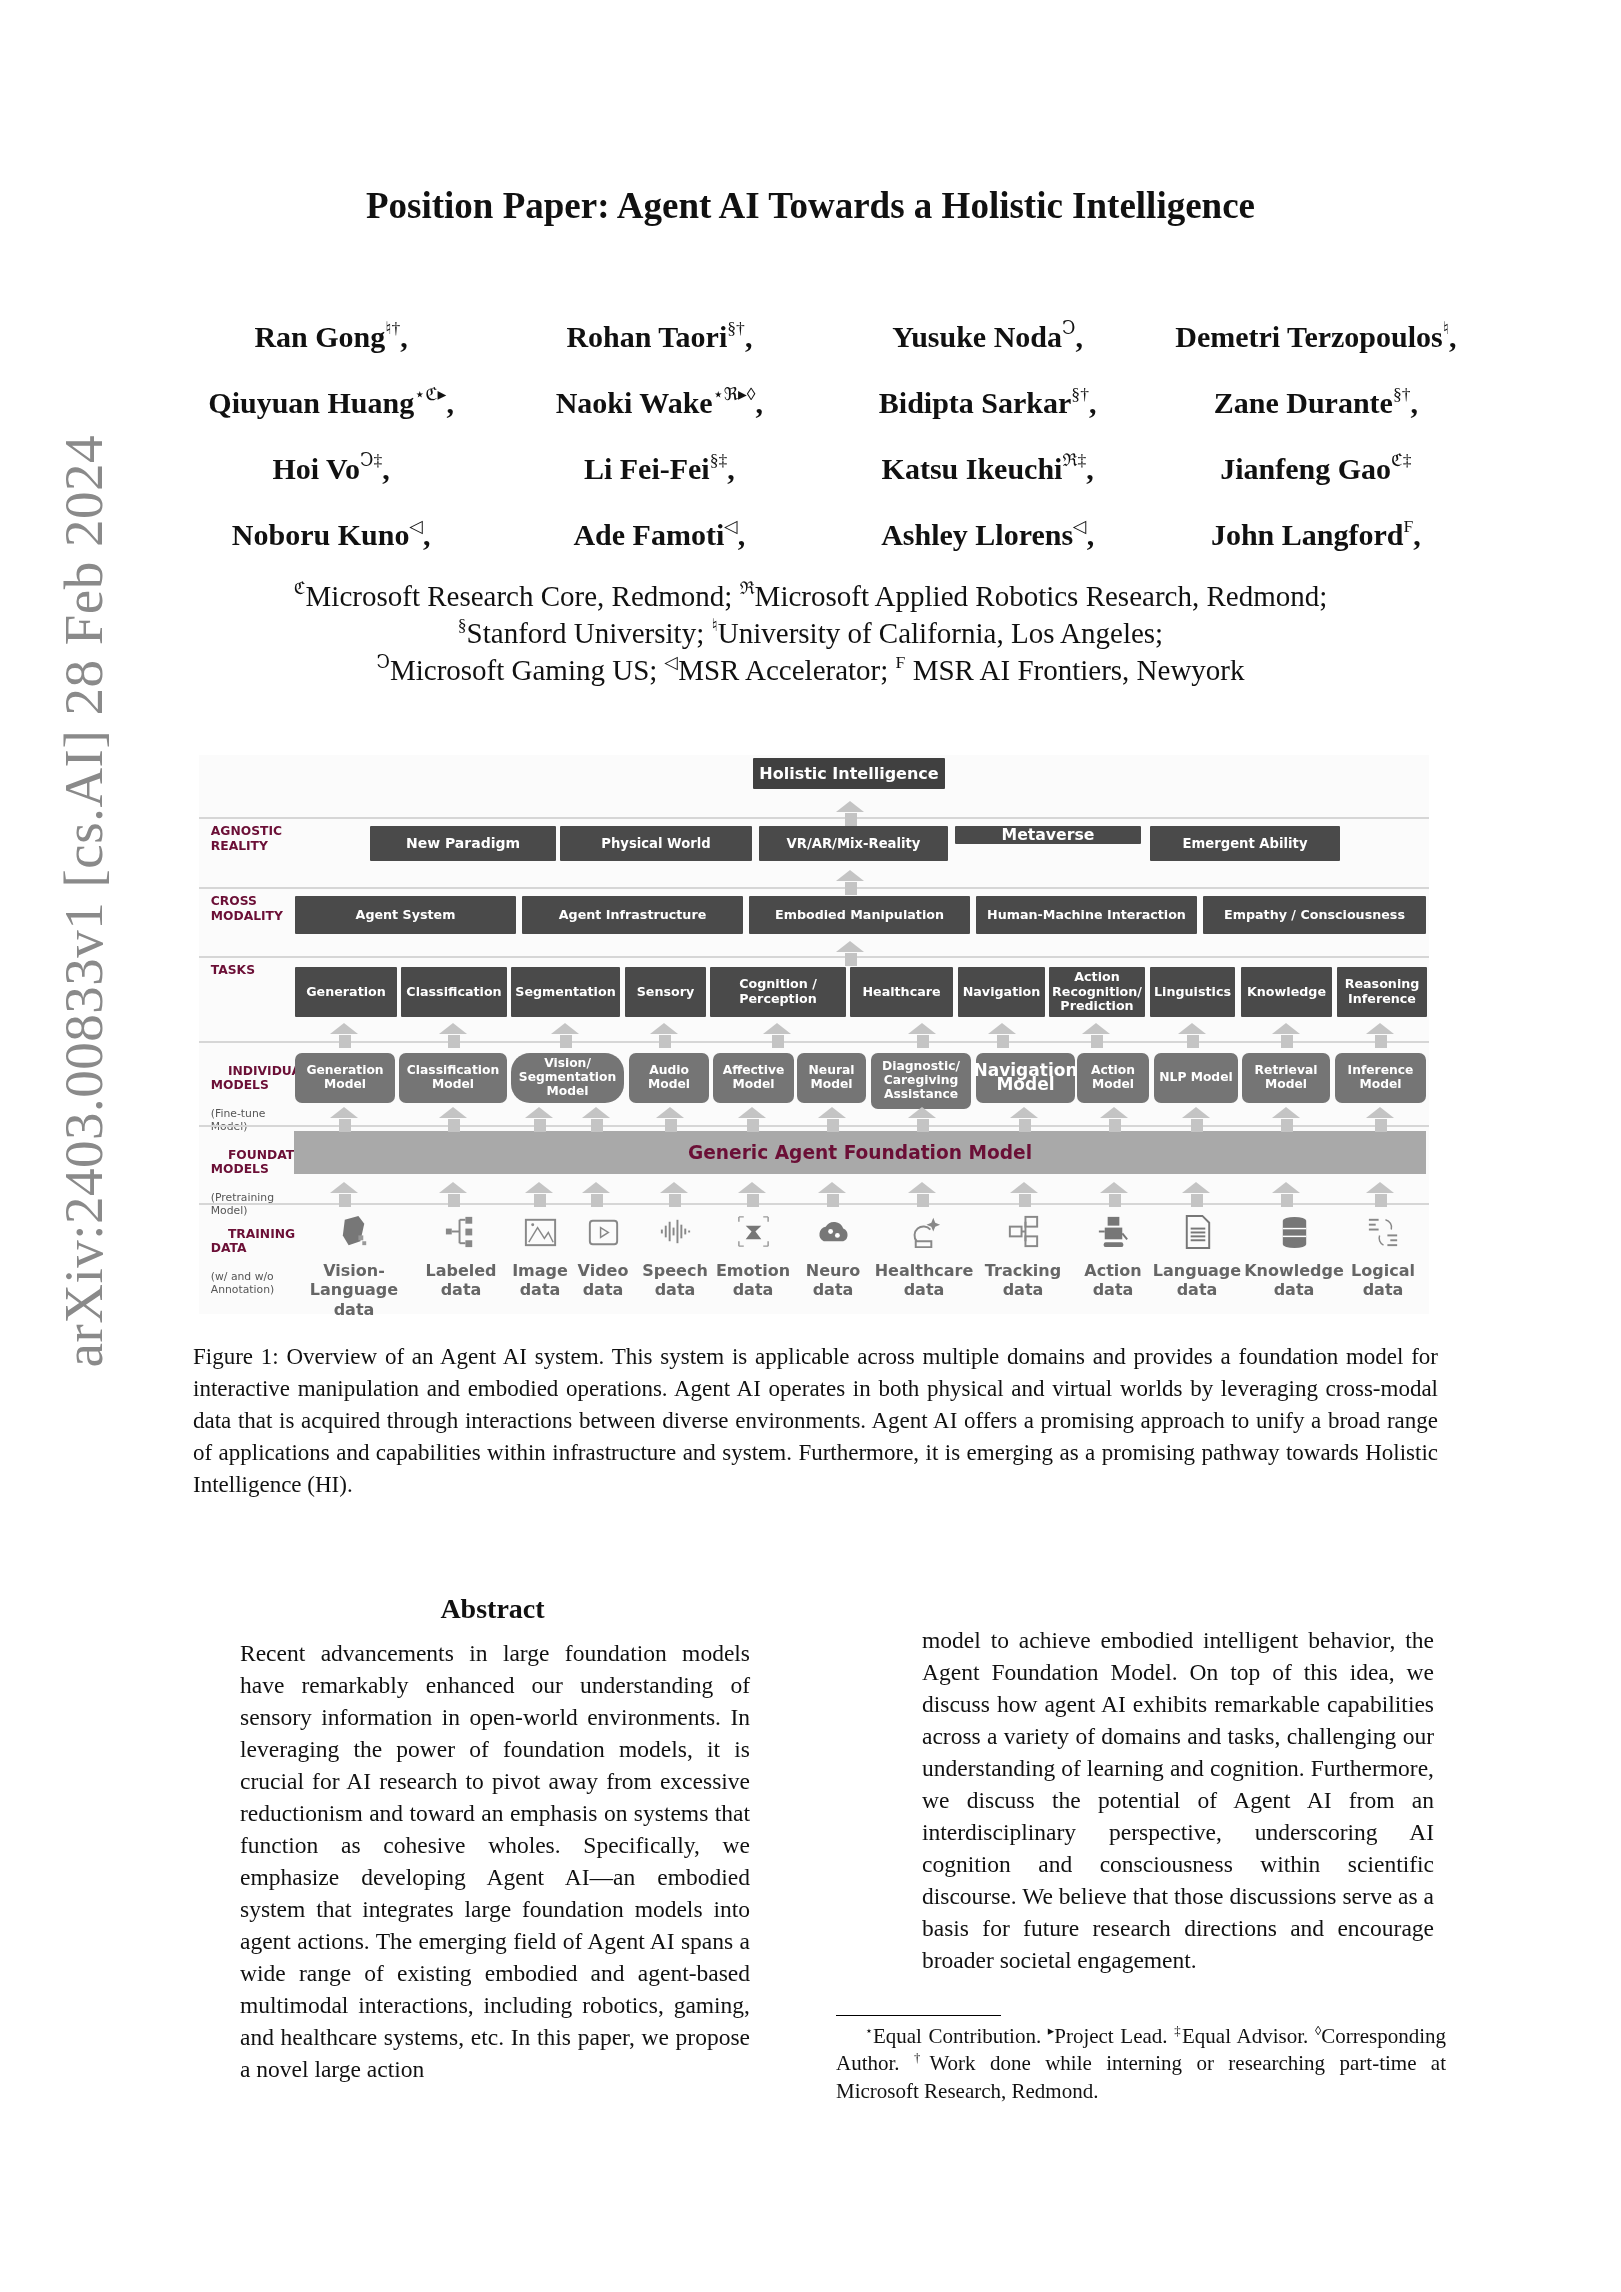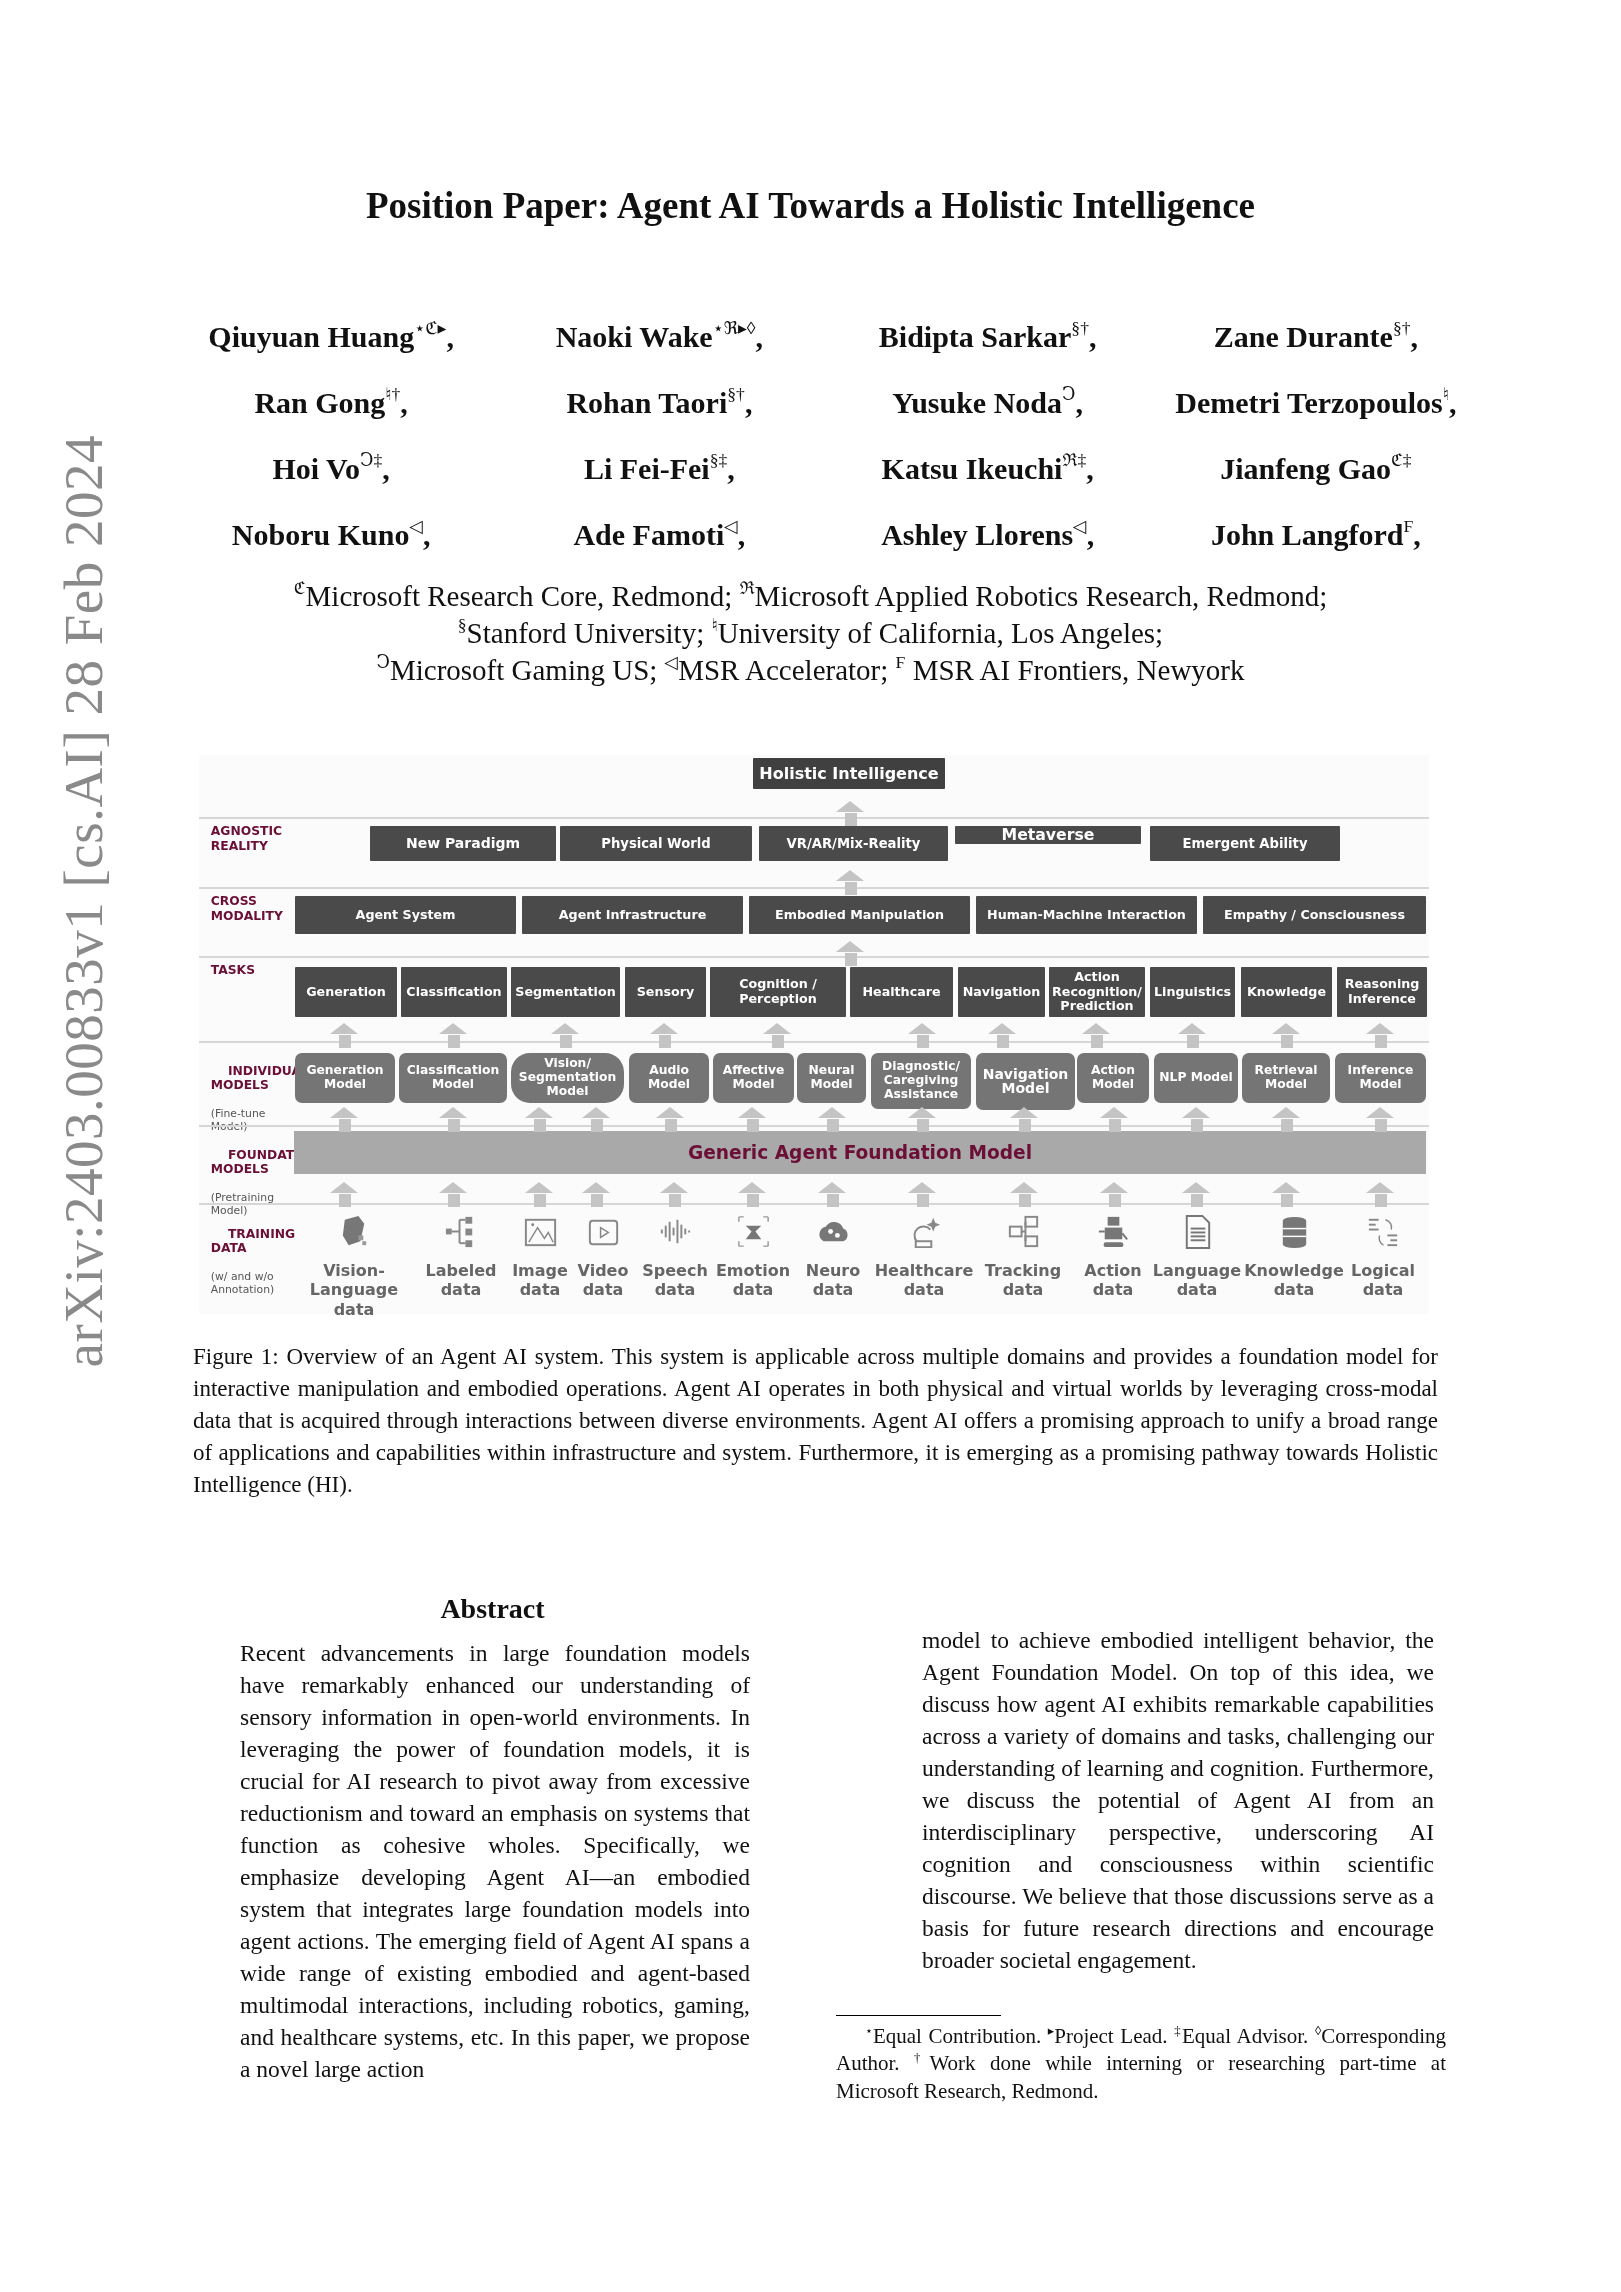--- a/index.html
+++ b/index.html
@@ -41,30 +41,30 @@
 </style>
 </head>
 <body>
 
 <div class="abs title">Position Paper: Agent AI Towards a Holistic Intelligence</div>
 
 <div class="abs arxiv-stamp">arXiv:2403.00833v1  [cs.AI]  28 Feb 2024</div>
 
 <div class="abs authors" id="authors">
     <div class="author-row">
+      <div class="author"><span>Ran Gong</span><sup>♮†</sup><span>,</span></div>
+      <div class="author"><span>Rohan Taori</span><sup>§†</sup><span>,</span></div>
+      <div class="author"><span>Yusuke Noda</span><sup>Ↄ</sup><span>,</span></div>
+      <div class="author"><span>Demetri Terzopoulos</span><sup>♮</sup><span>,</span></div>
+    </div>
+    <div class="author-row">
       <div class="author"><span>Qiuyuan Huang</span><sup>⋆ℭ▸</sup><span>,</span></div>
       <div class="author"><span>Naoki Wake</span><sup>⋆ℜ▸◊</sup><span>,</span></div>
       <div class="author"><span>Bidipta Sarkar</span><sup>§†</sup><span>,</span></div>
       <div class="author"><span>Zane Durante</span><sup>§†</sup><span>,</span></div>
-    </div>
-    <div class="author-row">
-      <div class="author"><span>Ran Gong</span><sup>♮†</sup><span>,</span></div>
-      <div class="author"><span>Rohan Taori</span><sup>§†</sup><span>,</span></div>
-      <div class="author"><span>Yusuke Noda</span><sup>Ↄ</sup><span>,</span></div>
-      <div class="author"><span>Demetri Terzopoulos</span><sup>♮</sup><span>,</span></div>
     </div>
     <div class="author-row">
       <div class="author"><span>Hoi Vo</span><sup>Ↄ‡</sup><span>,</span></div>
       <div class="author"><span>Li Fei-Fei</span><sup>§‡</sup><span>,</span></div>
       <div class="author"><span>Katsu Ikeuchi</span><sup>ℜ‡</sup><span>,</span></div>
       <div class="author"><span>Jianfeng Gao</span><sup>ℭ‡</sup><span></span></div>
     </div>
     <div class="author-row">
       <div class="author"><span>Noboru Kuno</span><sup>◁</sup><span>,</span></div>
       <div class="author"><span>Ade Famoti</span><sup>◁</sup><span>,</span></div>
@@ -154,21 +154,21 @@
       <div class="arrow" style="left: 979px; top: 268px;"></div>
       <div class="arrow" style="left: 1073px; top: 268px;"></div>
       <div class="arrow" style="left: 1167px; top: 268px;"></div>
       <div class="box model" style="left: 96px; top: 298px; width: 100px; height: 50px; font-size: 12.3px; line-height: 13.7px; padding: 0px 2px; box-sizing: border-box;">Generation Model</div>
       <div class="box model" style="left: 200px; top: 298px; width: 108px; height: 50px; font-size: 12.3px; line-height: 13.7px; padding: 0px 2px; box-sizing: border-box;">Classification Model</div>
       <div class="box model" style="left: 312px; top: 298px; width: 113px; height: 50px; font-size: 12.3px; line-height: 13.7px; padding: 0px 2px; box-sizing: border-box; border-radius: 19px;">Vision/ Segmentation Model</div>
       <div class="box model" style="left: 430px; top: 298px; width: 80px; height: 50px; font-size: 12.3px; line-height: 13.7px; padding: 0px 2px; box-sizing: border-box;">Audio Model</div>
       <div class="box model" style="left: 514px; top: 298px; width: 81px; height: 50px; font-size: 12.3px; line-height: 13.7px; padding: 0px 2px; box-sizing: border-box;">Affective Model</div>
       <div class="box model" style="left: 598px; top: 298px; width: 69px; height: 50px; font-size: 12.3px; line-height: 13.7px; padding: 0px 2px; box-sizing: border-box;">Neural Model</div>
       <div class="box model" style="left: 672px; top: 298px; width: 100px; height: 56px; font-size: 12.3px; line-height: 13.7px; padding: 0px 2px; box-sizing: border-box;">Diagnostic/ Caregiving Assistance</div>
-      <div class="box model" style="left: 777px; top: 298px; width: 99px; height: 57px; font-size: 14px; line-height: 13.7px; padding: 0px 2px; box-sizing: border-box;">Navigation Model</div>
+      <div class="box model" style="left: 777px; top: 298px; width: 99px; height: 50px; font-size: 17px; line-height: 13.7px; padding: 0px 2px; box-sizing: border-box;">Navigation Model</div>
       <div class="box model" style="left: 878px; top: 298px; width: 72px; height: 50px; font-size: 12.3px; line-height: 13.7px; padding: 0px 2px; box-sizing: border-box;">Action Model</div>
       <div class="box model" style="left: 955px; top: 298px; width: 84px; height: 50px; font-size: 12.3px; line-height: 13.7px; padding: 0px 2px; box-sizing: border-box;">NLP Model</div>
       <div class="box model" style="left: 1043px; top: 298px; width: 88px; height: 50px; font-size: 12.3px; line-height: 13.7px; padding: 0px 2px; box-sizing: border-box;">Retrieval Model</div>
       <div class="box model" style="left: 1136px; top: 298px; width: 91px; height: 50px; font-size: 12.3px; line-height: 13.7px; padding: 0px 2px; box-sizing: border-box;">Inference Model</div>
       <div class="arrow" style="left: 131px; top: 352px;"></div>
       <div class="arrow" style="left: 240px; top: 352px;"></div>
       <div class="arrow" style="left: 326px; top: 352px;"></div>
       <div class="arrow" style="left: 383px; top: 352px;"></div>
       <div class="arrow" style="left: 457px; top: 352px;"></div>
       <div class="arrow" style="left: 539px; top: 352px;"></div>

